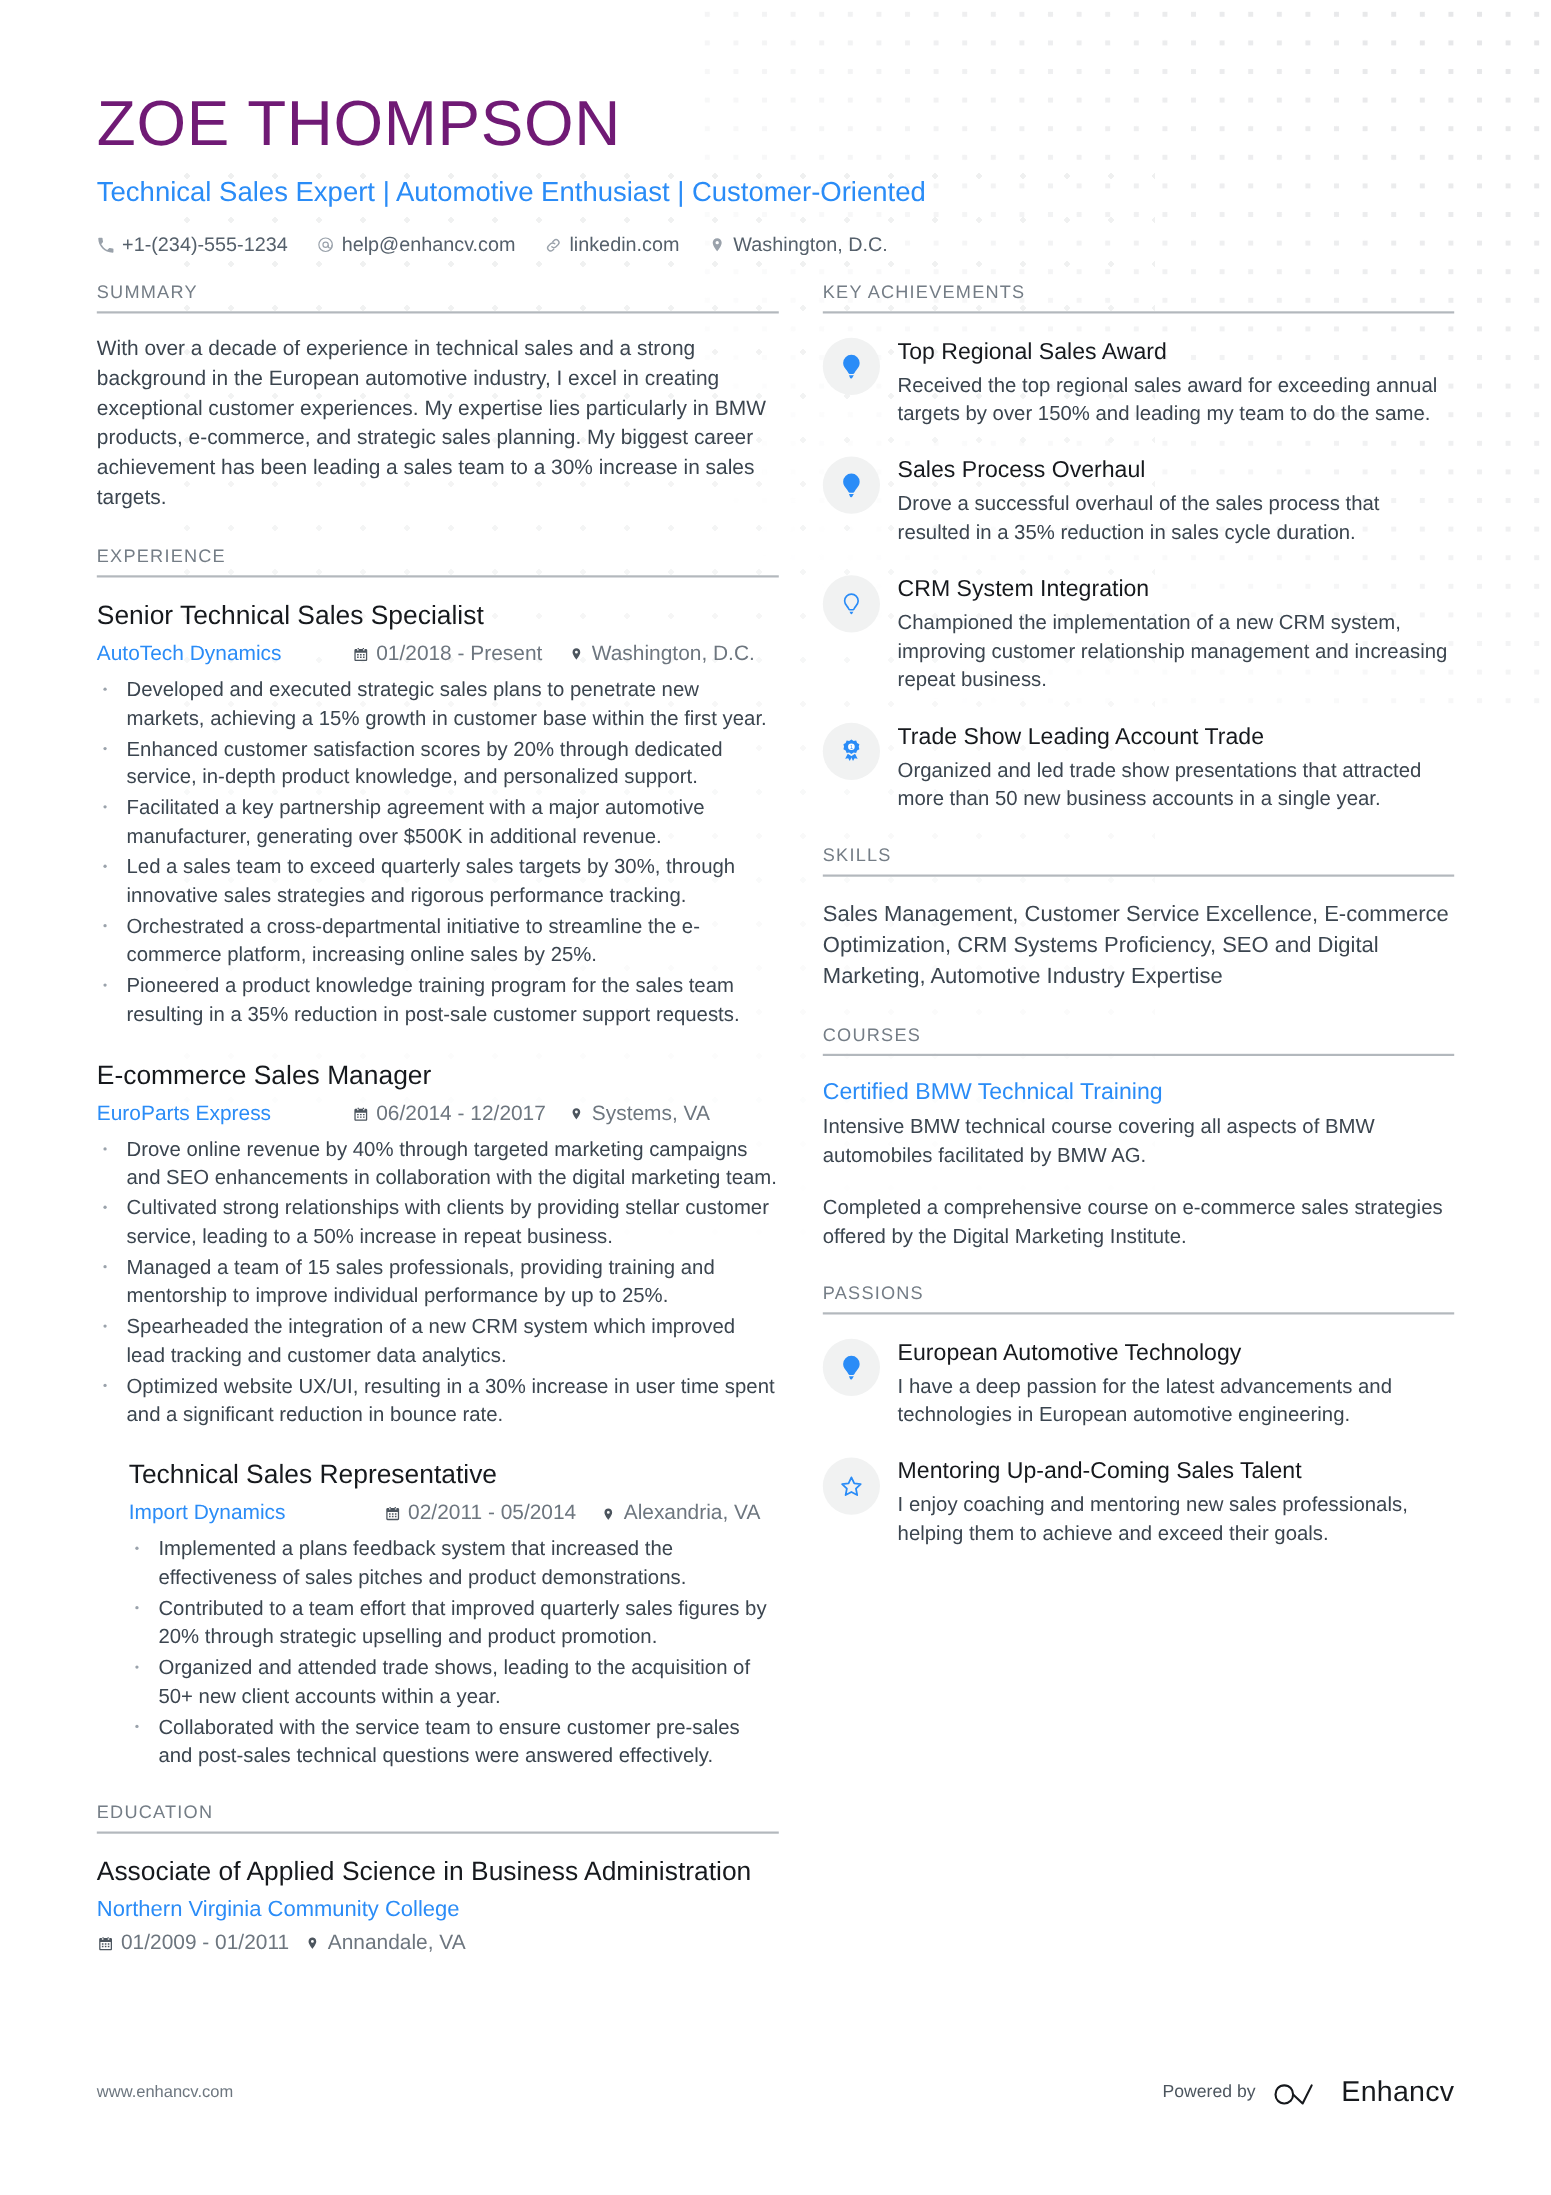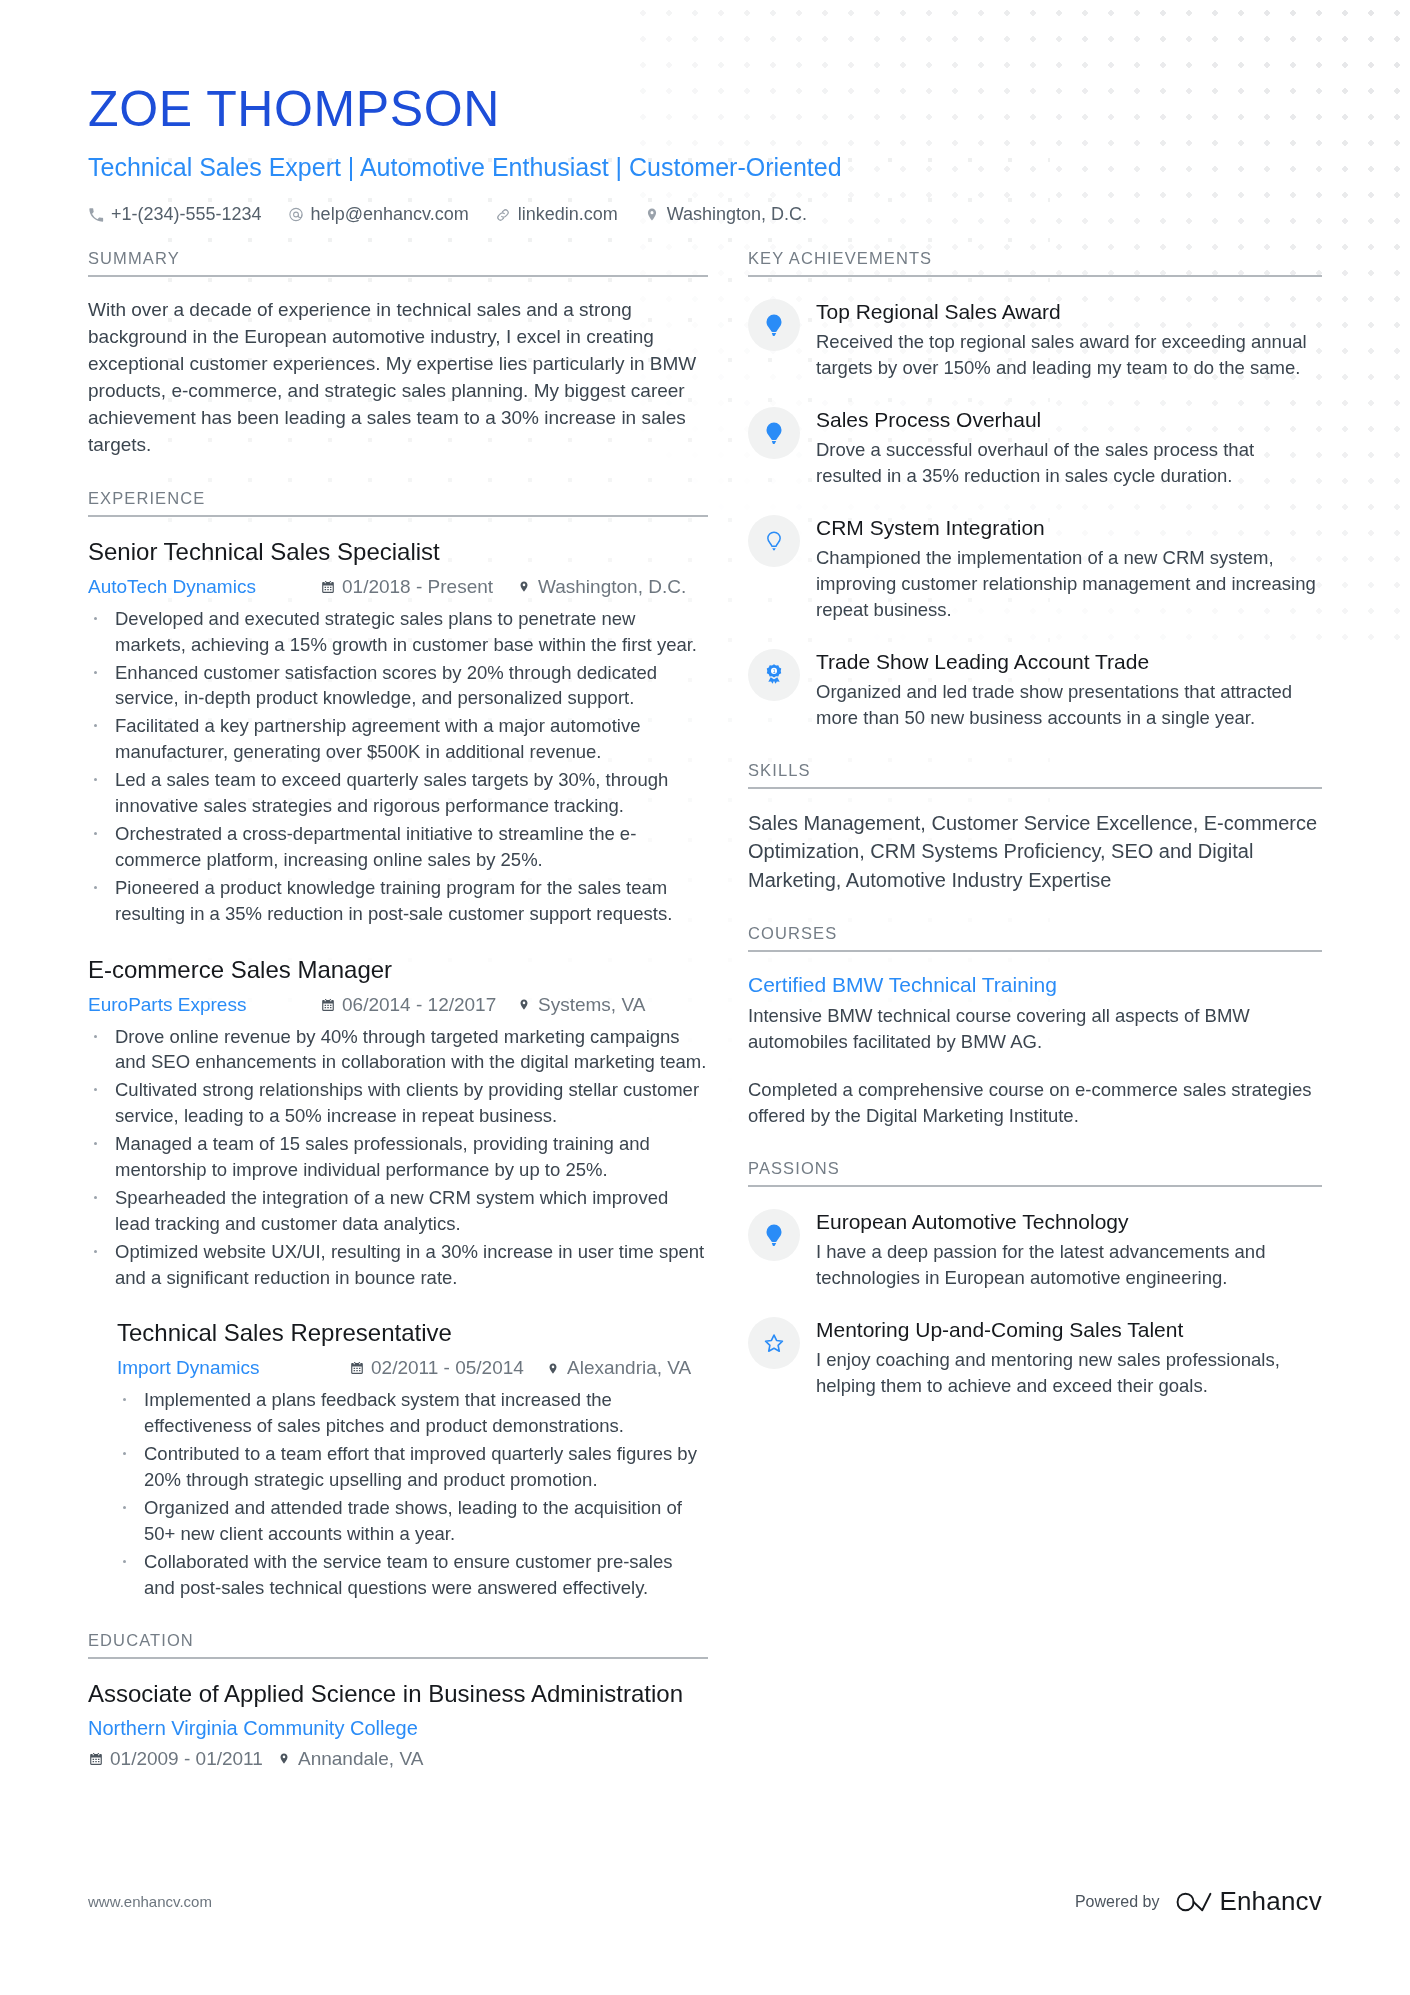--- a/index.html
+++ b/index.html
@@ -47,24 +47,24 @@
     z-index: 0;
   }
   .content {
     position: relative;
     z-index: 2;
     padding: 0 88px;
   }
 
   
   .name {
-    font-size: 50px;
+    font-size: 58px;
     font-weight: 400;
     letter-spacing: 0.6px;
-    color: #1d4ed8;
+    color: #701a75;
     margin: 84px 0 0 0;
     line-height: 1;
   }
   .headline {
     font-size: 25px;
     color: #2a8cf7;
     margin-top: 18px;
     line-height: 1.2;
     font-weight: 400;
   }
@@ -281,22 +281,22 @@
     display: flex;
     align-items: center;
     gap: 14px;
   }
   .powered {
     font-size: 16px;
     color: #4c555e;
   }
   .brand {
     display: flex;
-    align-items: center;
-    gap: 4px;
+    align-items: flex-end;
+    gap: 22px;
   }
   .brand-mark { color: #16191d; display: flex; }
   .brand-mark svg { display: block; }
   .brand-name {
     font-size: 26px;
     color: #16191d;
     letter-spacing: 0.2px;
   }
 </style>
 </head>

